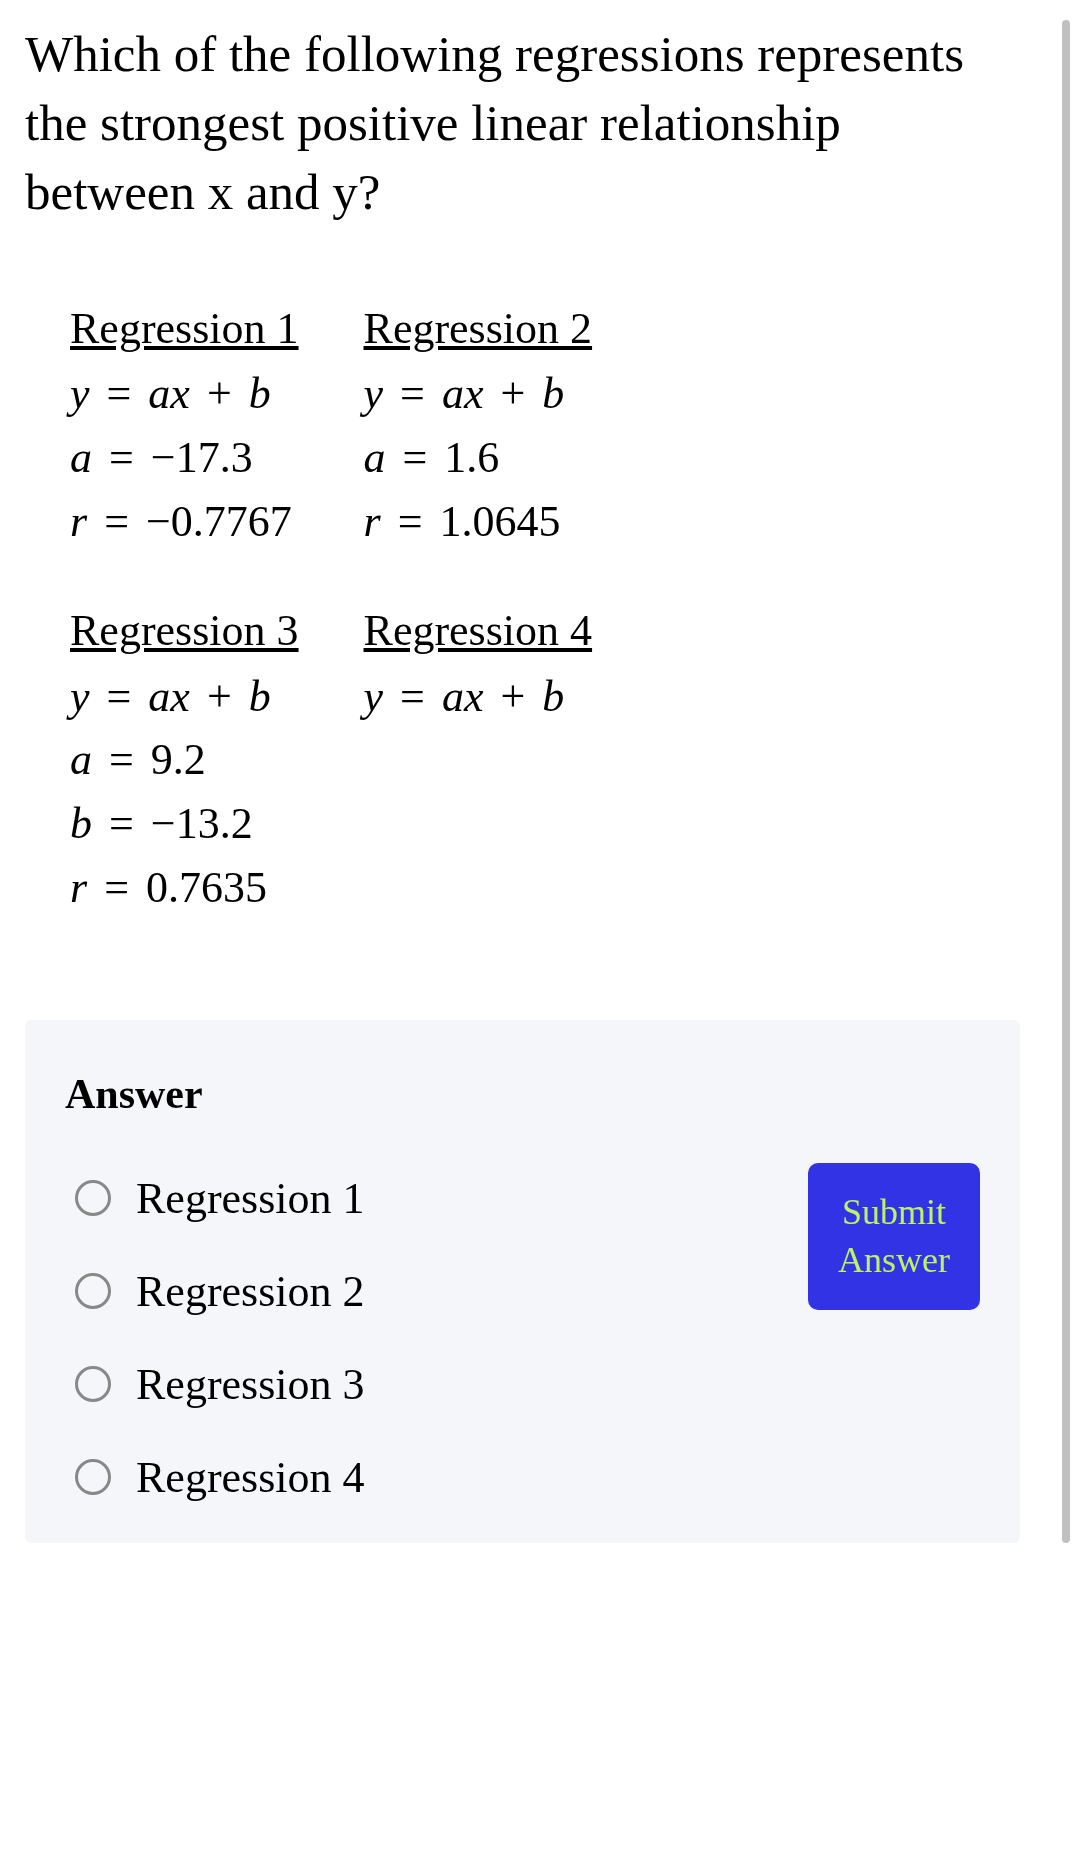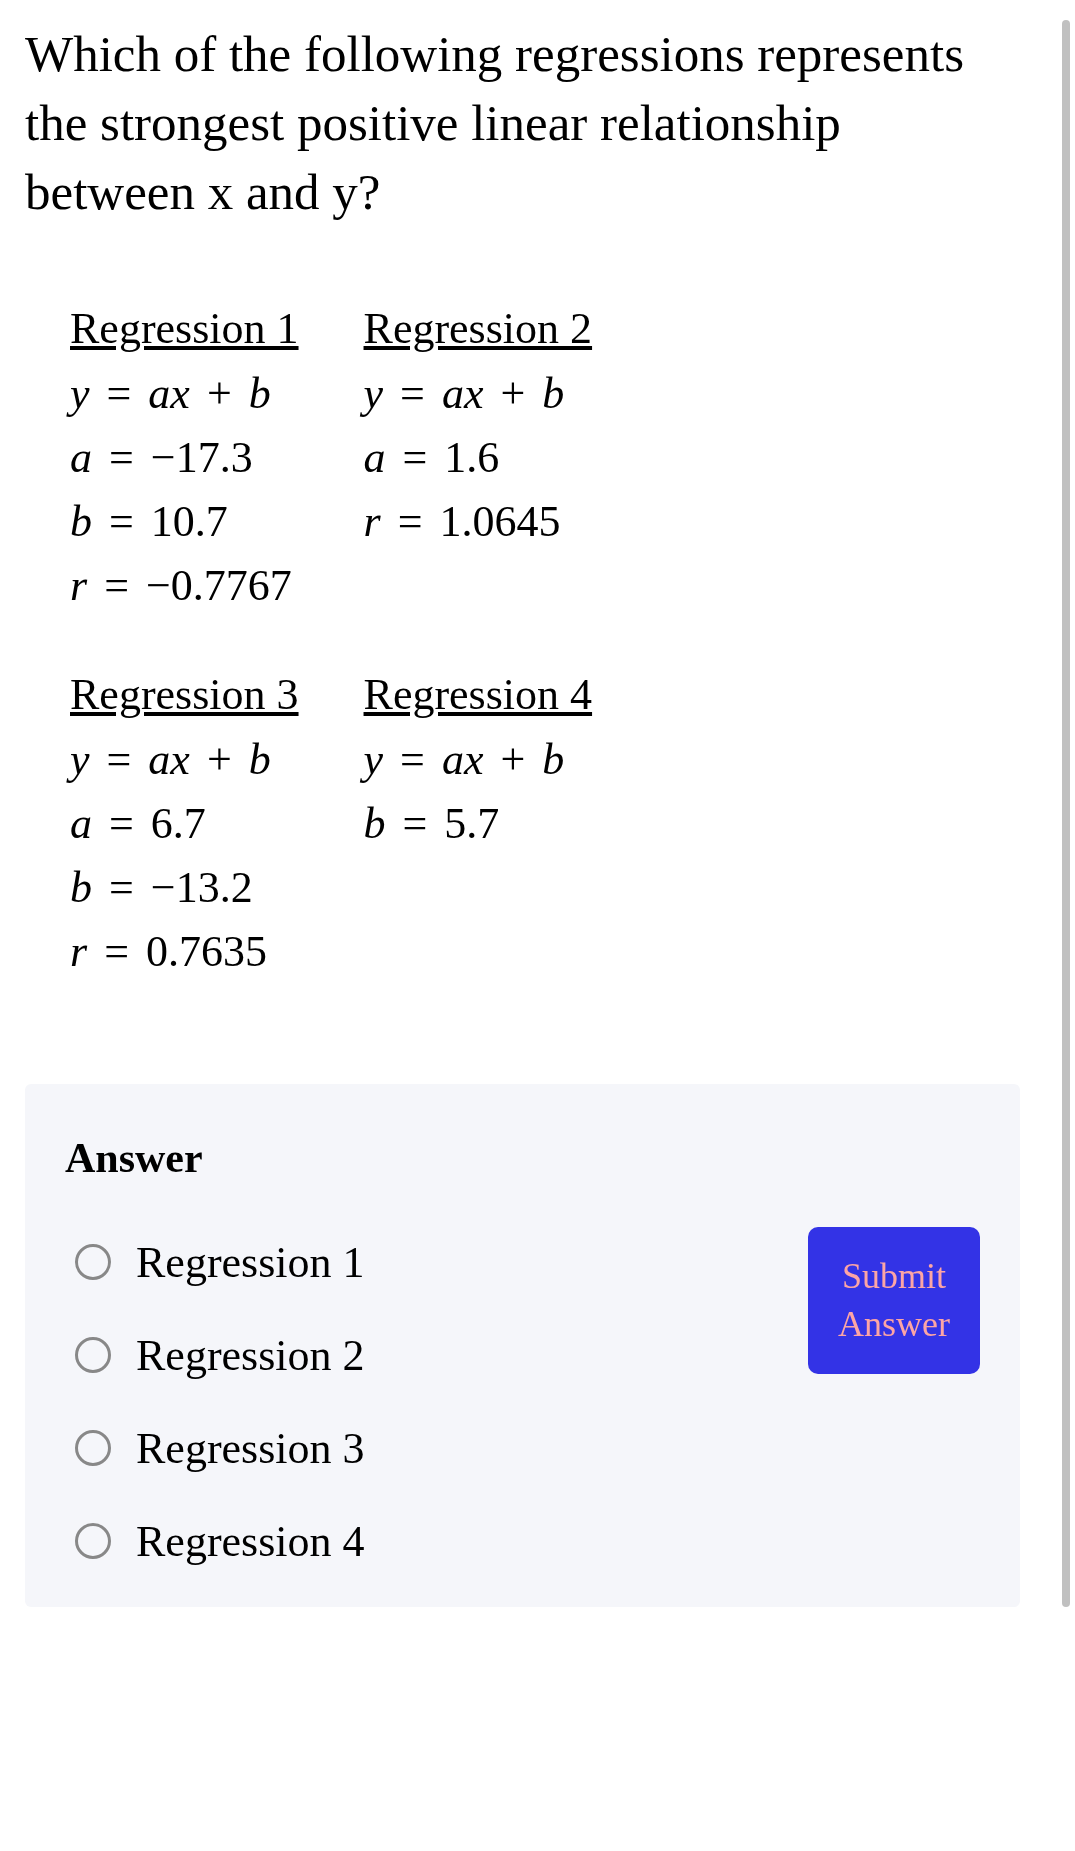--- a/index.html
+++ b/index.html
@@ -94,21 +94,21 @@
       height: 36px;
       border: 3px solid #888;
       border-radius: 50%;
       flex-shrink: 0;
     }
     .option-label {
       font-size: 44px;
     }
     .submit-btn {
       background: #3333e6;
-      color: #fca5a5;
+      color: #bef264;
       font-size: 36px;
       padding: 25px 30px;
       border: none;
       border-radius: 10px;
       cursor: pointer;
       line-height: 1.35;
       font-family: Georgia, 'Times New Roman', serif;
       text-align: center;
       margin-top: -10px;
     }
@@ -119,42 +119,40 @@
 <div class="scrollbar"></div>
 
 <div class="question">Which of the following regressions represents the strongest positive linear relationship between x and y?</div>
 
 <div class="regressions-container">
   <div class="regression-row">
     <div class="regression-block">
       <div class="regression-title">Regression 1</div>
       <div class="math-line"><span class="var">y</span> <span class="op">=</span> <span class="var">ax</span> <span class="op">+</span> <span class="var">b</span></div>
       <div class="math-line"><span class="var">a</span> <span class="op">=</span> <span class="num">−17.3</span></div>
-      <div class="math-line"><span class="var">b</span> <span class="op">=</span> <span class="num">10.7</span></div>
       <div class="math-line"><span class="var">r</span> <span class="op">=</span> <span class="num">−0.7767</span></div>
     </div>
     <div class="regression-block">
       <div class="regression-title">Regression 2</div>
       <div class="math-line"><span class="var">y</span> <span class="op">=</span> <span class="var">ax</span> <span class="op">+</span> <span class="var">b</span></div>
       <div class="math-line"><span class="var">a</span> <span class="op">=</span> <span class="num">1.6</span></div>
       <div class="math-line"><span class="var">r</span> <span class="op">=</span> <span class="num">1.0645</span></div>
     </div>
   </div>
   <div class="regression-row">
     <div class="regression-block">
       <div class="regression-title">Regression 3</div>
       <div class="math-line"><span class="var">y</span> <span class="op">=</span> <span class="var">ax</span> <span class="op">+</span> <span class="var">b</span></div>
-      <div class="math-line"><span class="var">a</span> <span class="op">=</span> <span class="num">6.7</span></div>
+      <div class="math-line"><span class="var">a</span> <span class="op">=</span> <span class="num">9.2</span></div>
       <div class="math-line"><span class="var">b</span> <span class="op">=</span> <span class="num">−13.2</span></div>
       <div class="math-line"><span class="var">r</span> <span class="op">=</span> <span class="num">0.7635</span></div>
     </div>
     <div class="regression-block">
       <div class="regression-title">Regression 4</div>
       <div class="math-line"><span class="var">y</span> <span class="op">=</span> <span class="var">ax</span> <span class="op">+</span> <span class="var">b</span></div>
-      <div class="math-line"><span class="var">b</span> <span class="op">=</span> <span class="num">5.7</span></div>
     </div>
   </div>
 </div>
 
 <div class="answer-section">
   <div class="answer-heading">Answer</div>
   <div class="answer-content">
     <div class="options">
       <div class="option">
         <div class="radio-circle"></div>

